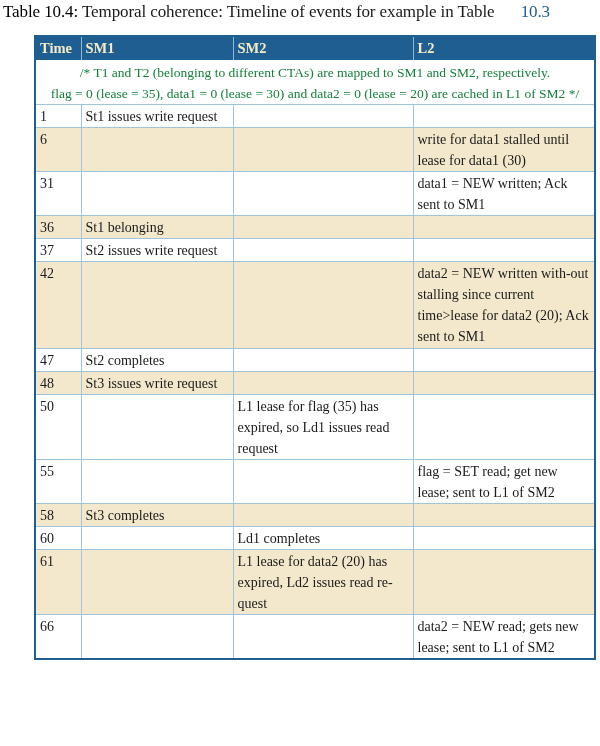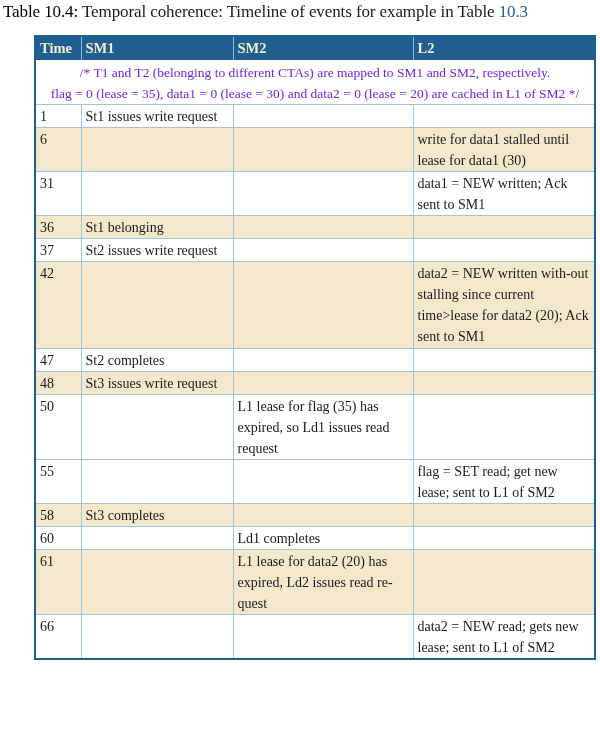--- a/index.html
+++ b/index.html
@@ -18,21 +18,21 @@
   .caption {
     position: absolute;
     left: 3px;
     top: 1px;
     font-size: 17px;
     line-height: 22px;
     white-space: nowrap;
     letter-spacing: -0.1px;
   }
   .caption .label { color: #000000; }
-  .caption .ref { color: #1d5f8e; }
+  .caption .ref { color: #1d5f8e; margin-left: 22px; }
 
   .table-wrap {
     position: absolute;
     left: 34px;
     top: 35px;
     width: 562px;
     border: 2px solid #1e5e90;
     box-sizing: border-box;
   }
   table {
@@ -45,21 +45,21 @@
   col.c-sm1 { width: 152px; }
   col.c-sm2 { width: 180px; }
   col.c-l2 { width: auto; }
 
   .comment-row td {
     background: #ffffff;
     text-align: center;
     font-size: 13.5px;
     line-height: 21px;
     padding: 2px 4px 0 4px;
-    color: #6d28d9;
+    color: #15803d;
     border: none;
   }
   thead th {
     background: #1e5e90;
     color: #f5ebc8;
     font-weight: bold;
     text-align: left;
     font-size: 14.5px;
     padding: 1px 4px 2px 4px;
     height: 20px;

